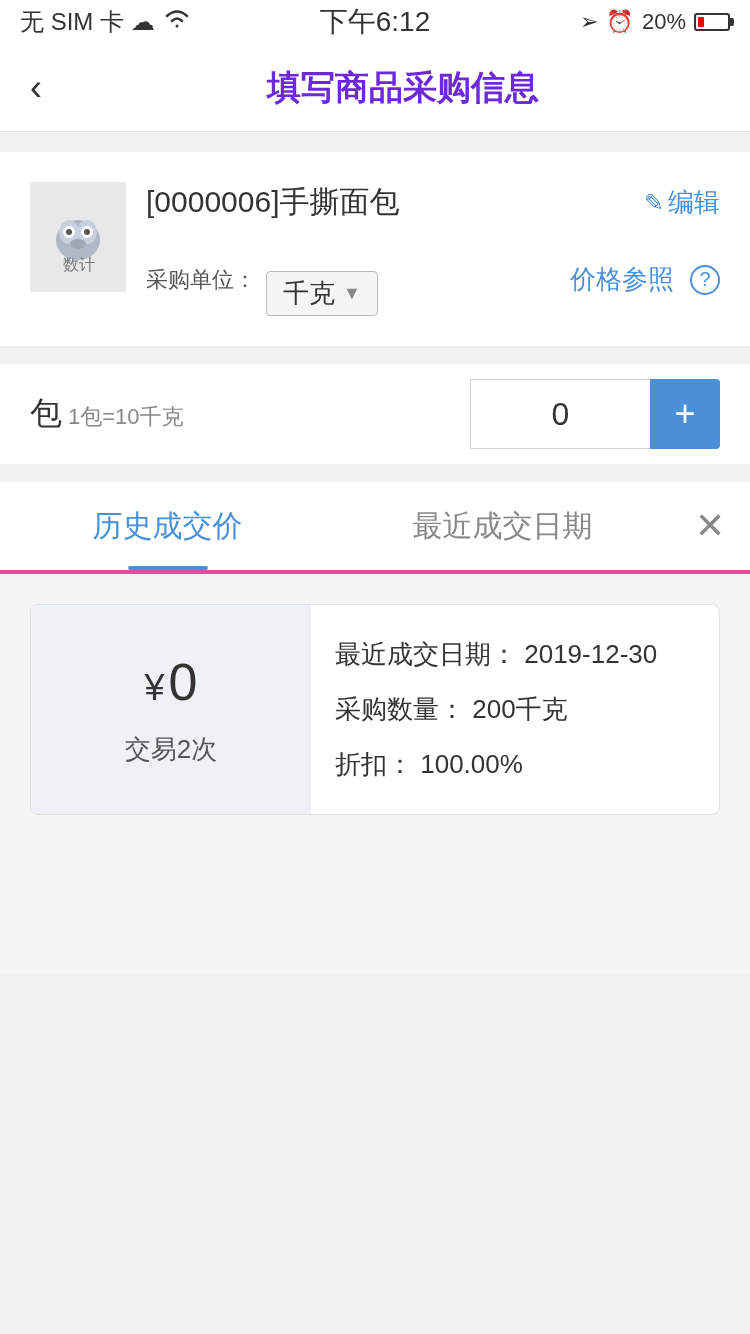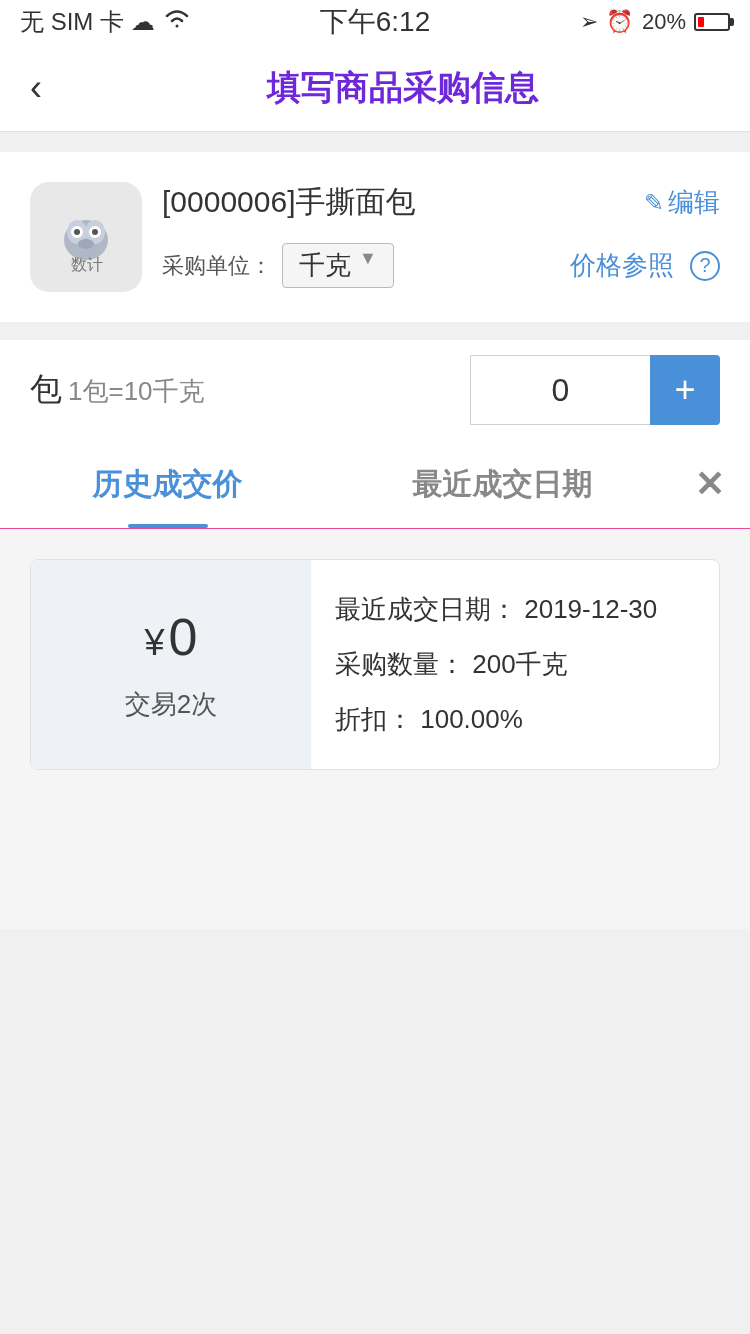--- a/index.html
+++ b/index.html
@@ -108,24 +108,24 @@
       background: #fff;
       margin-top: 20px;
       padding: 30px;
     }
     .product-header {
       display: flex;
       align-items: flex-start;
       gap: 20px;
     }
     .product-image {
-      width: 112px;
+      width: 96px;
       height: 110px;
       background: #e8e8e8;
-      border-radius: 19px;
+      border-radius: 2px;
       display: flex;
       align-items: center;
       justify-content: center;
       flex-shrink: 0;
     }
     .owl-icon {
       font-size: 48px;
       color: #888;
       display: flex;
       align-items: center;
@@ -169,24 +169,25 @@
       color: #555;
     }
     .unit-select {
       border: 1px solid #bbb;
       border-radius: 4px;
       padding: 4px 16px;
       font-size: 26px;
       color: #333;
       background: #f5f5f5;
       display: flex;
-      align-items: flex-start;
+      align-items: center;
       gap: 8px;
       cursor: pointer;
       margin-left: 10px;
+      margin-top: 28px;
     }
     .unit-arrow {
       font-size: 18px;
       color: #888;
     }
     .price-ref {
       font-size: 26px;
       color: #4a90d9;
       display: flex;
       align-items: center;
@@ -225,21 +226,21 @@
       color: #333;
       display: flex;
       align-items: baseline;
       gap: 6px;
     }
     .quantity-label-main {
       font-size: 32px;
       font-weight: 500;
     }
     .quantity-label-sub {
-      font-size: 26px;
+      font-size: 22px;
       color: #888;
     }
     .quantity-spacer { flex: 1; }
     .quantity-input-group {
       display: flex;
       align-items: center;
       gap: 0;
     }
     .quantity-input {
       width: 180px;
@@ -264,26 +265,25 @@
       display: flex;
       align-items: center;
       justify-content: center;
       cursor: pointer;
       border-radius: 0 4px 4px 0;
     }
 
     
     .tab-bar {
       background: #fff;
-      margin-top: 0;
-      display: flex;
-      align-items: center;
-      border-bottom: 1px solid #ec4899;
+      margin-top: 18px;
+      display: flex;
+      align-items: center;
+      border-bottom: 4px solid #ec4899;
       position: relative;
-      font-weight: bold;
     }
     .tab-item {
       flex: 1;
       height: 88px;
       display: flex;
       flex-direction: column;
       align-items: center;
       justify-content: center;
       font-size: 30px;
       color: #888;

